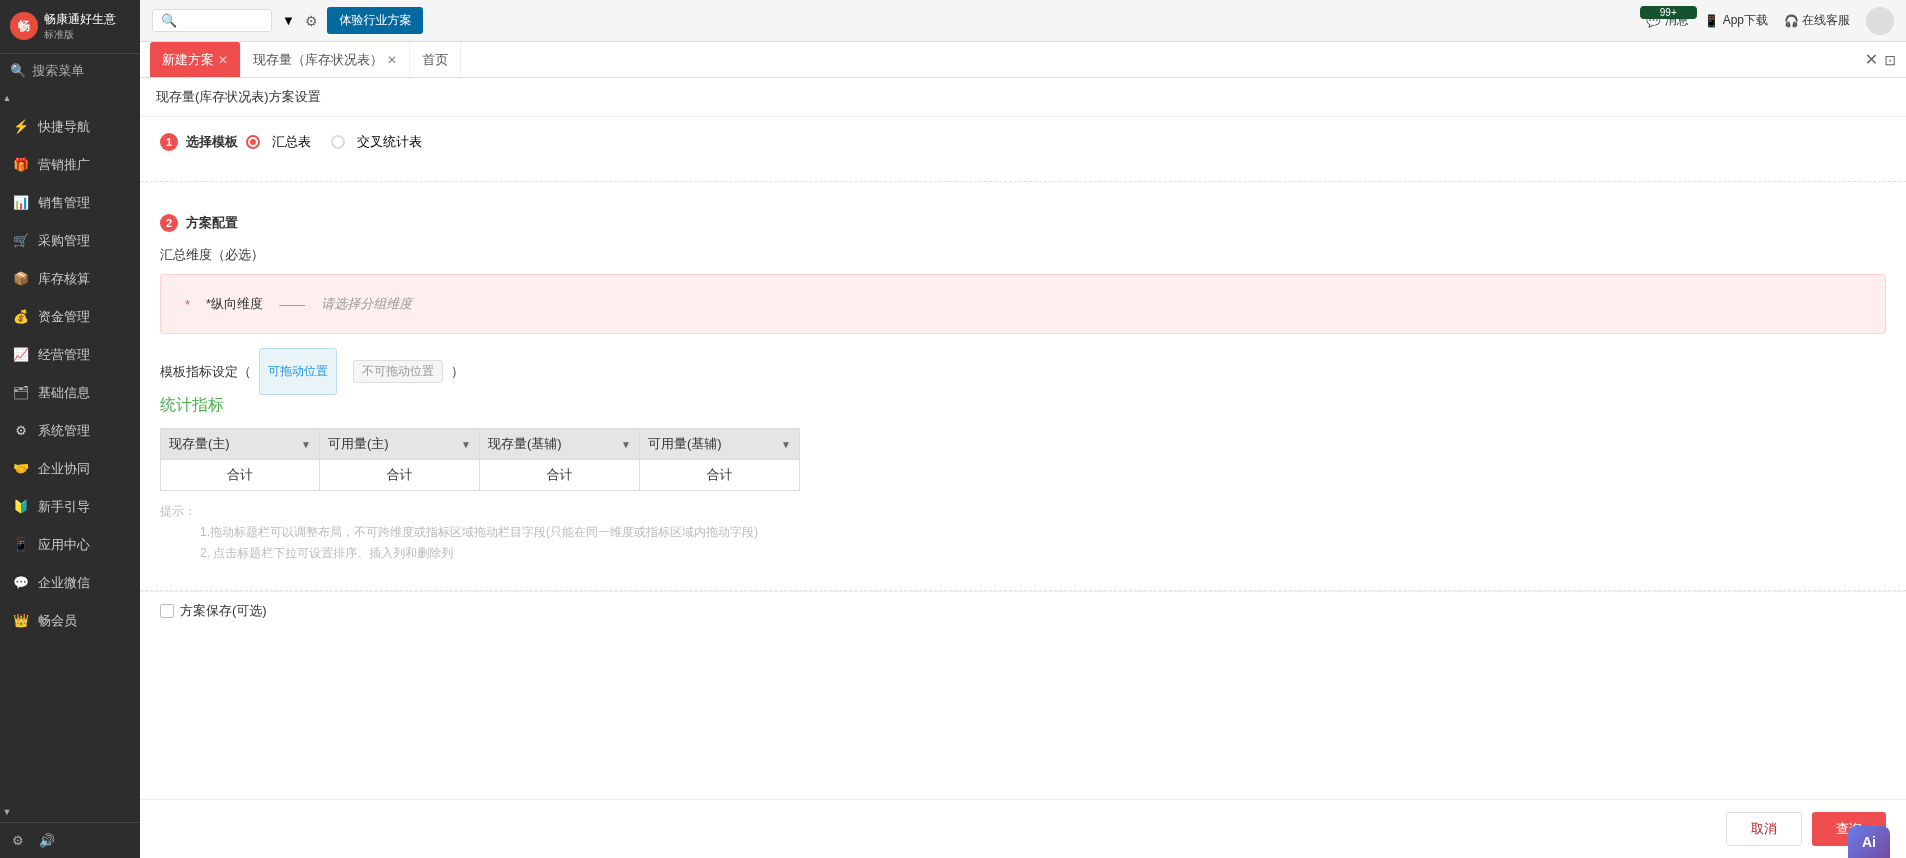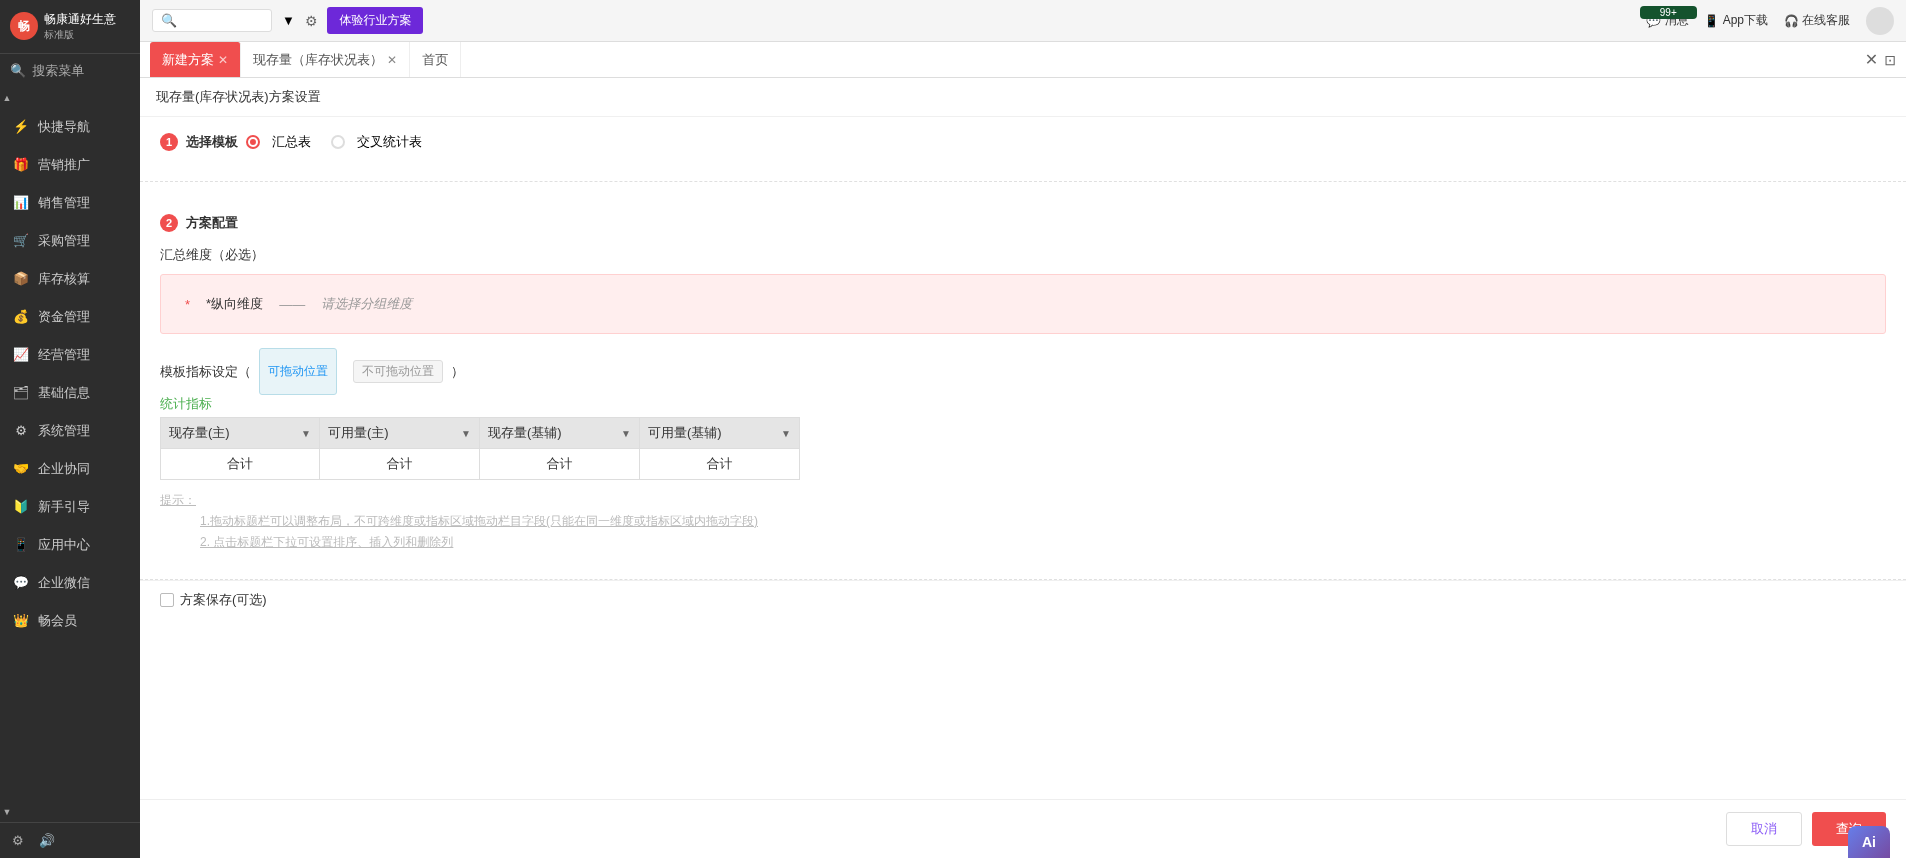--- a/index.html
+++ b/index.html
@@ -73,21 +73,21 @@
       padding: 0 12px;
       height: 42px;
       gap: 10px;
     }
     .topbar-search {
       display: flex; align-items: center; gap: 4px;
       background: white; border: 1px solid #ddd; border-radius: 3px;
       padding: 3px 8px; min-width: 120px;
     }
     .btn-industry {
-      background: #6d28d9; color: white;
+      background: #0369a1; color: white;
       border: none; border-radius: 3px;
       padding: 5px 12px; cursor: pointer; font-size: 12px;
     }
     .gear-btn { background: none; border: none; cursor: pointer; color: #666; font-size: 14px; }
     .topbar-right {
       display: flex; align-items: center; gap: 16px;
       font-size: 12px; color: #333;
     }
     .badge-btn { position: relative; display: flex; align-items: center; gap: 3px; cursor: pointer; }
     .badge {
@@ -196,21 +196,21 @@
     .draggable-tag {
       background: #e8f4f8; border: 1px solid #b8dde8;
       border-radius: 3px; padding: 14px 8px; font-size: 12px; color: #2196f3;
     }
     .non-draggable-tag {
       background: #f5f5f5; border: 1px solid #ddd;
       border-radius: 3px; padding: 2px 8px; font-size: 12px; color: #999;
     }
 
     .stats-section { margin-bottom: 12px; }
-    .stats-label { color: #4caf50; font-size: 13px; margin-bottom: 4px; }
+    .stats-label { color: #4caf50; font-size: 16px; margin-bottom: 12px; }
     .col-header {
       background: #e5e5e5;
       border: 1px solid #ddd;
       padding: 6px 8px;
       min-width: 160px;
       display: flex; align-items: center; justify-content: space-between;
       font-size: 13px; color: #333;
     }
     .col-header + .col-header { border-left: none; }
     .col-data {
@@ -221,21 +221,21 @@
       text-align: center;
       font-size: 13px; color: #333;
       background: white;
     }
     .col-data + .col-data { border-left: none; }
     .chevron { color: #666; font-size: 10px; }
 
     .tips {
       font-size: 12px; color: #bbb; margin: 8px 0 12px 0;
     }
-    .tips p { margin-bottom: 4px; text-decoration: underline; }
+    .tips p { margin-bottom: 4px; }
 
     .save-option {
       display: flex; align-items: center; gap: 6px;
       font-size: 13px; color: #333;
       padding: 10px 20px;
       border-top: 1px solid #f0f0f0;
     }
     .checkbox-box {
       width: 14px; height: 14px;
       border: 1px solid #bbb; border-radius: 2px;
@@ -247,21 +247,21 @@
       background: white;
       border-top: 1px solid #eee;
       padding: 12px 20px;
       display: flex;
       justify-content: flex-end;
       gap: 10px;
     }
     .btn-cancel {
       background: white; border: 1px solid #ddd;
       border-radius: 3px; padding: 7px 24px;
-      cursor: pointer; font-size: 13px; color: #8b5cf6;
+      cursor: pointer; font-size: 13px; color: #b91c1c;
     }
     .btn-query {
       background: #f04e4e; color: white;
       border: none; border-radius: 3px;
       padding: 7px 24px; cursor: pointer; font-size: 13px;
     }
     .scroll-arrow {
       width: 14px; height: 20px;
       display: flex; align-items: center; justify-content: center;
       cursor: pointer; font-size: 9px; color: #666;

